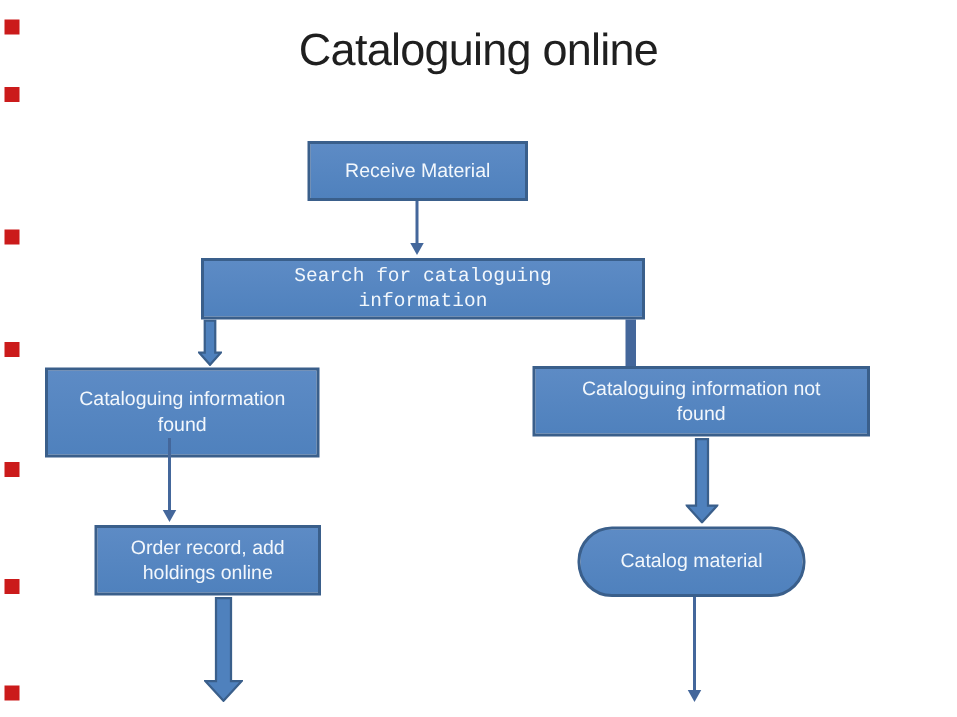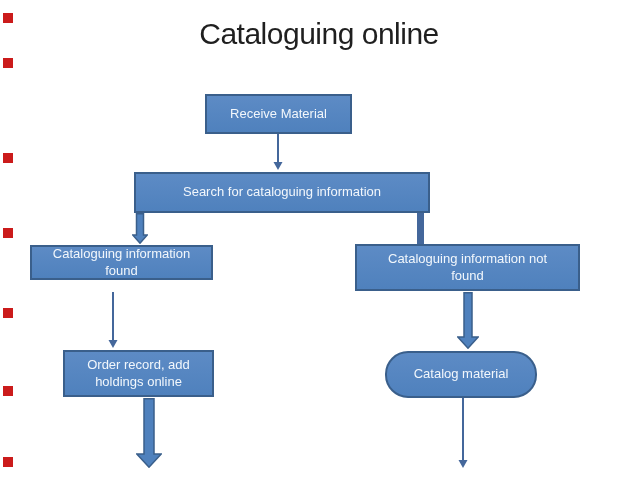--- a/index.html
+++ b/index.html
@@ -6,22 +6,22 @@
   body{font-family:"Liberation Sans", sans-serif; background:#fff;}
   .slide{position:relative; width:638px; height:478px; background:var(--background,#fff); overflow:hidden;}
   .title{position:absolute; left:0; top:17px; width:100%; margin:0; text-align:center;
          font-size:30px; font-weight:400; color:var(--title-text,#1f1f1f); letter-spacing:-0.5px;}
   .node{position:absolute; display:flex; align-items:center; justify-content:center; text-align:center;
         background:linear-gradient(180deg, var(--box-fill-light,#5d8bc5), var(--box-fill,#4f81bd));
         border:2px solid var(--box-border,#3a5f8b); color:var(--box-text,#f2f7fc);
         font-size:13px; line-height:1.3; box-sizing:border-box; padding:2px 20px;}
   .node span{display:block; margin:0 auto;}
   #node-receive {left:205px; top:94px;  width:147px; height:40px;}
-  #node-search  {left:134px; top:172px; width:296px; height:41px;}
-  #node-found   {left:30px;  top:245px; width:183px; height:35px;}
+  #node-search  {left:134px; top:172px; width:296px; height:41px;font-family:Liberation Mono, monospace;}
+  #node-found   {left:30px;  top:245px; width:183px; height:60px;}
   #node-notfound{left:355px; top:244px; width:225px; height:47px;}
   #node-order   {left:63px;  top:350px; width:151px; height:47px;}
   #node-catalog {left:385px; top:351px; width:152px; height:47px;border-radius:23px;}
   .w155{max-width:155px;} .w175{max-width:175px;} .w120{max-width:120px;}
   .connector{position:absolute;}
   .bar{position:absolute; background:var(--connector,#44679b);}
   .thinline{stroke:var(--connector,#44679b); stroke-width:2;}
   .thinhead{fill:var(--connector,#44679b);}
   .blockarrow{fill:var(--box-fill,#4f81bd); stroke:var(--box-border,#3a5f8b); stroke-width:1.5;}
   .marker{position:absolute; left:3px; width:10px; height:10px; background:var(--marker-red,#cb1b1b);}

